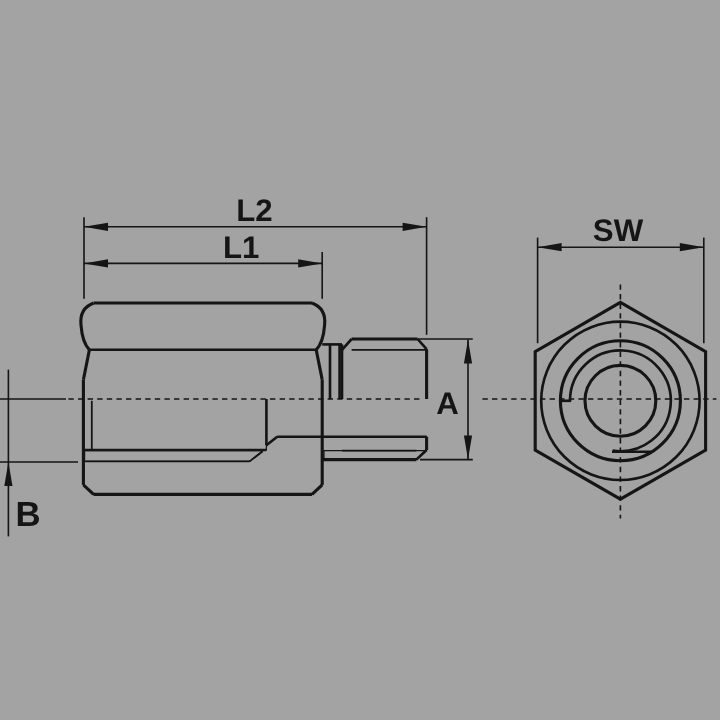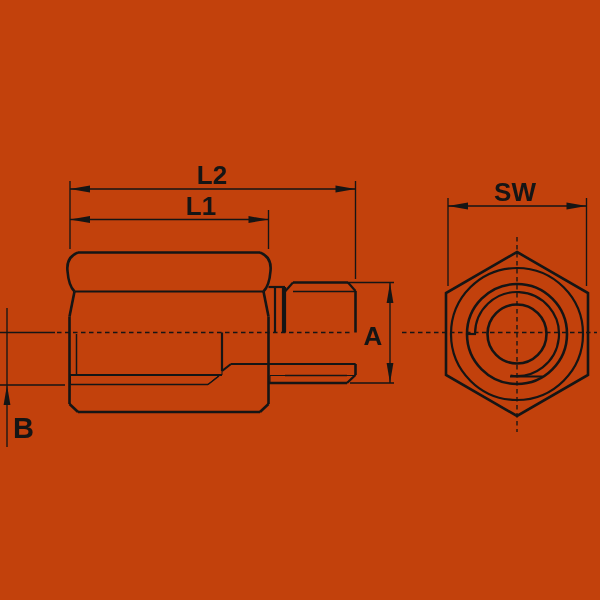--- a/index.html
+++ b/index.html
@@ -1,16 +1,16 @@
 <!DOCTYPE html>
 <html><head>
 <meta charset="utf-8">
 <style>
   html,body{margin:0;padding:0;background:#ffffff;}
-  .stage{width:600px;height:600px;background:#c2410c;position:relative;overflow:hidden;}
+  .stage{width:600px;height:600px;background:#a3a3a3;position:relative;overflow:hidden;}
   svg{display:block;}
   path,line,polyline,circle,polygon.frame{fill:none;stroke:#151515;}
   .thick{stroke-width:2.6;}
   .med{stroke-width:2.2;}
   .thin{stroke-width:1.5;}
   .dim{stroke-width:1.35;}
   .center{stroke-width:1.35;stroke-dasharray:4.5 3.5;}
   .arrow{fill:#151515;stroke:none;}
   text.dimlabel{
     font-family:"Liberation Sans","DejaVu Sans",sans-serif;

